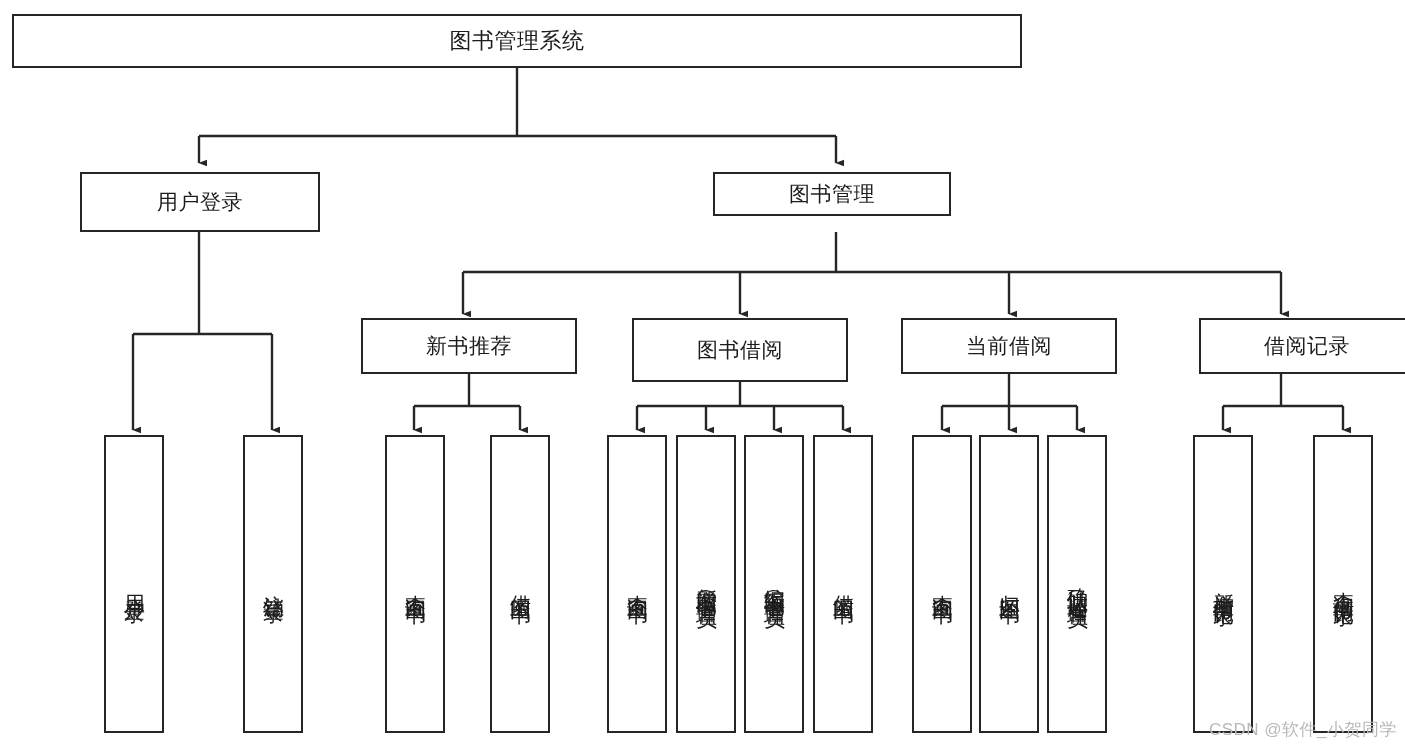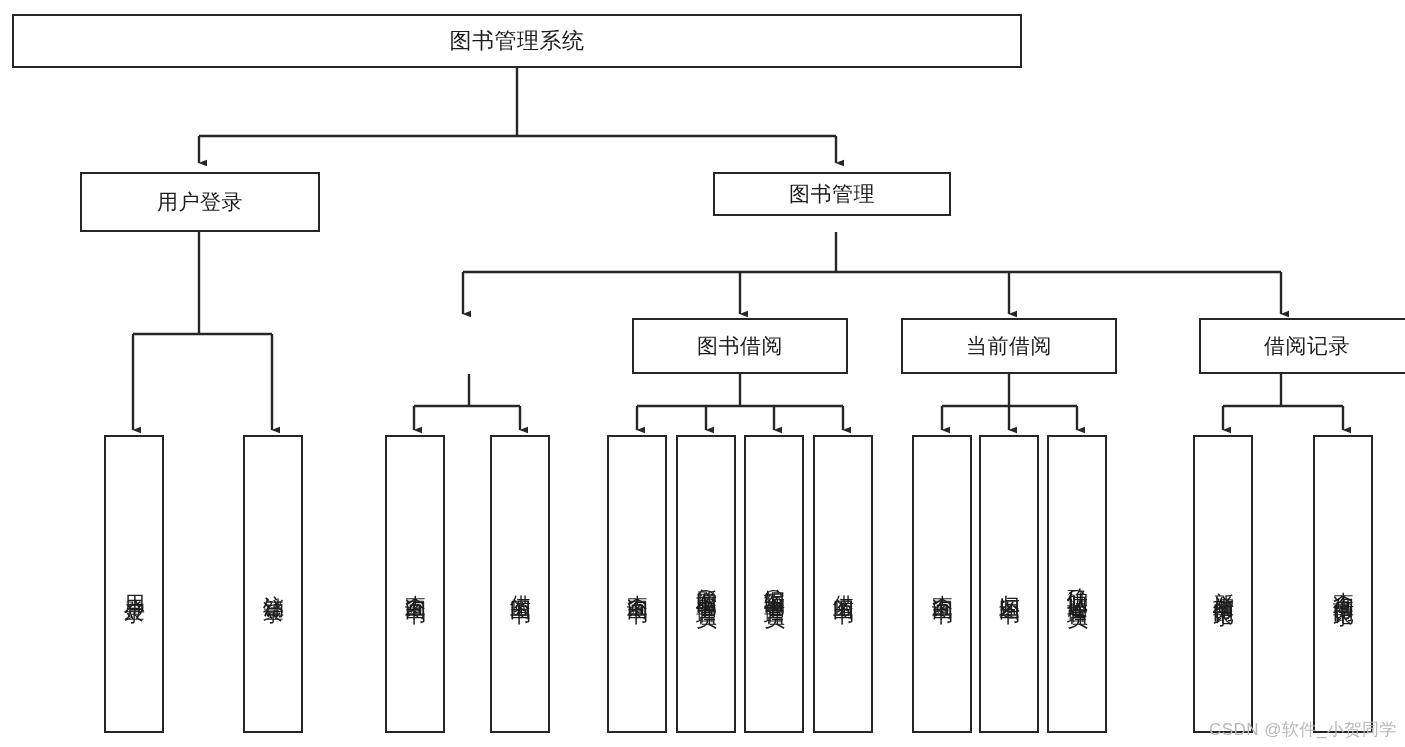--- a/index.html
+++ b/index.html
@@ -121,21 +121,22 @@
       <path d="M1223,406 L1223,430" marker-end="url(#arrowhead)"></path>
       <path d="M1343,406 L1343,430" marker-end="url(#arrowhead)"></path>
     </g>
   </svg>
 
   <div class="node horizontal root" style="left:12px; top:14px; width:1010px; height:54px;">图书管理系统</div>
 
   <div class="node horizontal" style="left:80px; top:172px; width:240px; height:60px;">用户登录</div>
   <div class="node horizontal" style="left:713px; top:172px; width:238px; height:44px;">图书管理</div>
 
-  <div class="node horizontal" style="left:632px; top:318px; width:216px; height:56px;">图书借阅</div>
+  <div class="node horizontal" style="left:361px; top:318px; width:216px; height:56px;">新书推荐</div>
+  <div class="node horizontal" style="left:632px; top:318px; width:216px; height:64px;">图书借阅</div>
   <div class="node horizontal" style="left:901px; top:318px; width:216px; height:56px;">当前借阅</div>
   <div class="node horizontal" style="left:1199px; top:318px; width:216px; height:56px;">借阅记录</div>
 
   <div class="node vertical" style="left:104px; top:435px; width:60px; height:298px;">用户登录</div>
   <div class="node vertical" style="left:243px; top:435px; width:60px; height:298px;">注销登录</div>
 
   <div class="node vertical" style="left:385px; top:435px; width:60px; height:298px;">查询图书</div>
   <div class="node vertical" style="left:490px; top:435px; width:60px; height:298px;">借阅图书</div>
 
   <div class="node vertical" style="left:607px; top:435px; width:60px; height:298px;">查询图书</div>

